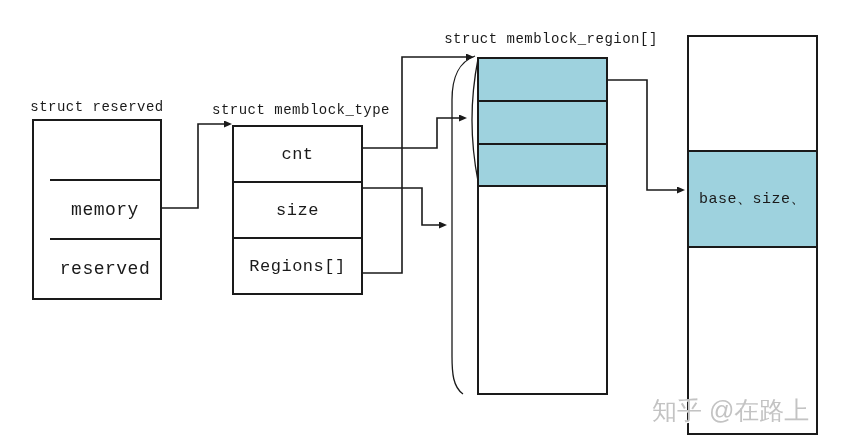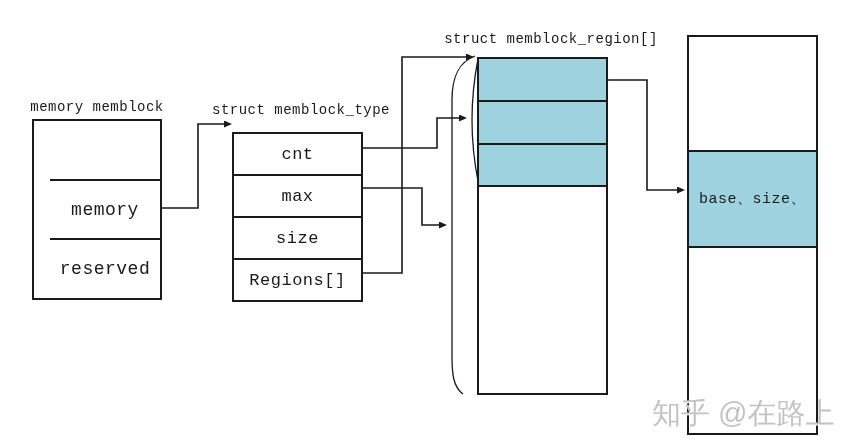--- a/index.html
+++ b/index.html
@@ -40,45 +40,44 @@
     text-align:center;
     font-size:15px;
     line-height:19px;
     letter-spacing:0.5px;
   }
   #wires { position:absolute; left:0; top:0; pointer-events:none; }
   #watermark {
     position:absolute;
     left:652px; top:394px;
     width:190px;
-    font-size:29px;
+    font-size:25px;
     color:#c3c3c3;
     text-shadow:1px 1px 0 #ffffff;
     white-space:nowrap;
     font-family:"Liberation Sans","DejaVu Sans",sans-serif;
   }
 </style>
 </head>
 <body>
 
 <div id="canvas">
 
-  <div class="struct-title" style="left:17px; top:99px; width:160px;">memory memblock</div>
+  <div class="struct-title" style="left:17px; top:99px; width:160px;">struct reserved</div>
   <div class="struct-title" style="left:211px; top:102px; width:180px;">struct memblock_type</div>
   <div class="struct-title" style="left:436px; top:31px; width:230px;">struct memblock_region[]</div>
 
   <div class="box" style="left:32px; top:119px; width:130px; height:181px;padding-left:16px;">
     <div class="cell first grow"></div>
     <div class="cell grow">memory</div>
     <div class="cell grow">reserved</div>
   </div>
 
-  <div class="box" style="left:232px; top:125px; width:131px; height:170px;margin-top:7px;">
+  <div class="box" style="left:232px; top:125px; width:131px; height:170px;">
     <div class="cell mid-cell first grow">cnt</div>
-    <div class="cell mid-cell grow">max</div>
     <div class="cell mid-cell grow">size</div>
     <div class="cell mid-cell grow">Regions[]</div>
   </div>
 
   <div class="box" style="left:477px; top:57px; width:131px; height:338px;">
     <div class="cell first blue" style="height:41px;"></div>
     <div class="cell blue" style="height:43px;"></div>
     <div class="cell blue" style="height:42px;"></div>
     <div class="cell grow"></div>
   </div>

